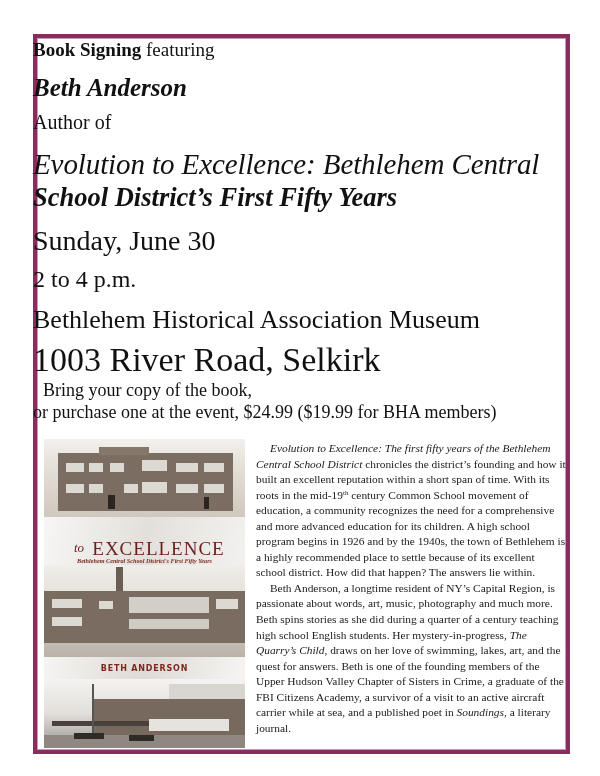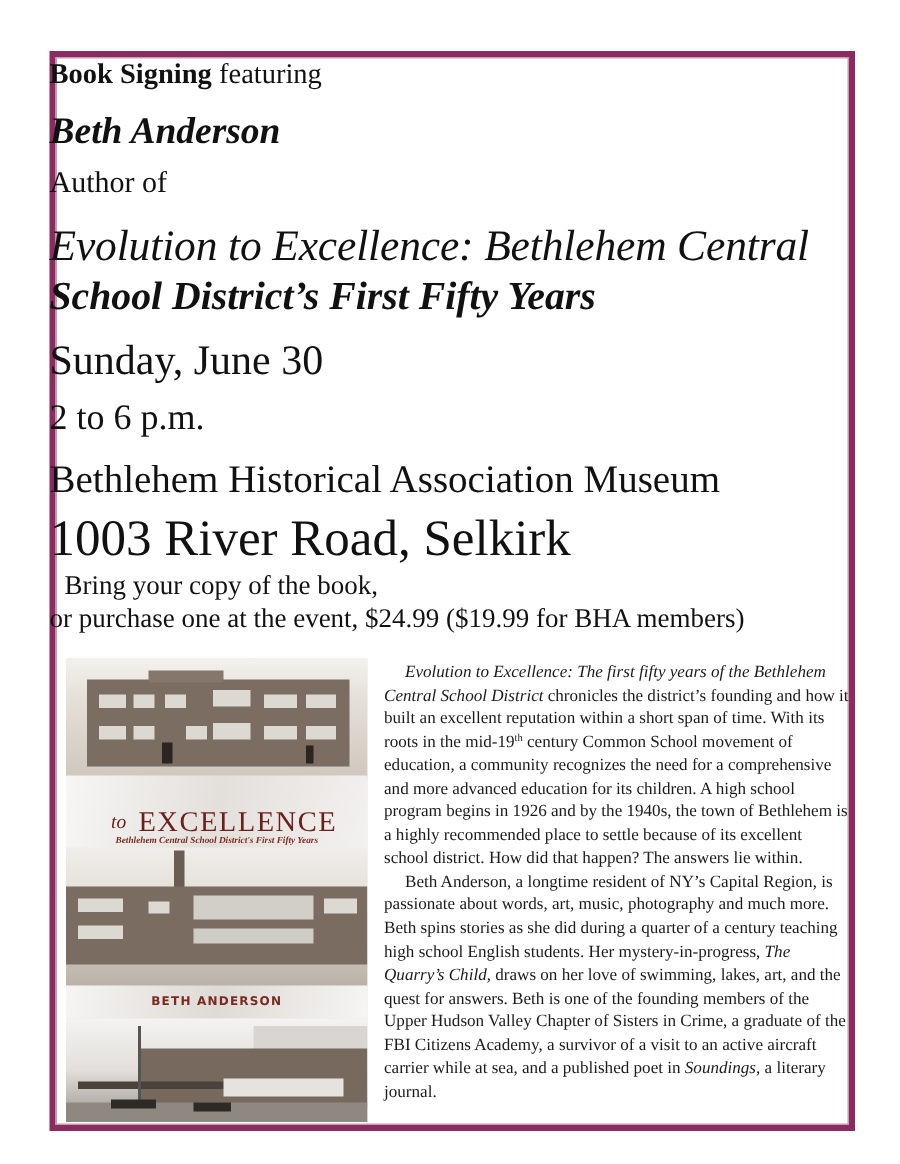--- a/index.html
+++ b/index.html
@@ -85,21 +85,21 @@
 <body>
 
 <div class="frame"></div>
 
 <div class="line l-sign"><b>Book Signing</b><span> featuring</span></div>
 <div class="line l-author">Beth Anderson</div>
 <div class="line l-authorof">Author of</div>
 <div class="line l-title1">Evolution to Excellence: Bethlehem Central</div>
 <div class="line l-title2">School District’s First Fifty Years</div>
 <div class="line l-date">Sunday, June 30</div>
-<div class="line l-time">2 to 6 p.m.</div>
+<div class="line l-time">2 to 4 p.m.</div>
 <div class="line l-venue">Bethlehem Historical Association Museum</div>
 <div class="line l-address">1003 River Road, Selkirk</div>
 <div class="line l-bring">Bring your copy of the book,</div>
 <div class="line l-purchase">or purchase one at the event, $24.99 ($19.99 for BHA members)</div>
 
 <div class="cover">
   <div class="photo photo-top">
     <div class="bldg" style="left:14px; top:14px; width:175px; height:58px; background:#7b6d62;"></div>
     <div class="bldg" style="left:55px; top:8px; width:50px; height:8px; background:#857769;"></div>
     <div class="win" style="left:22px; top:24px; width:18px; height:9px;"></div>

